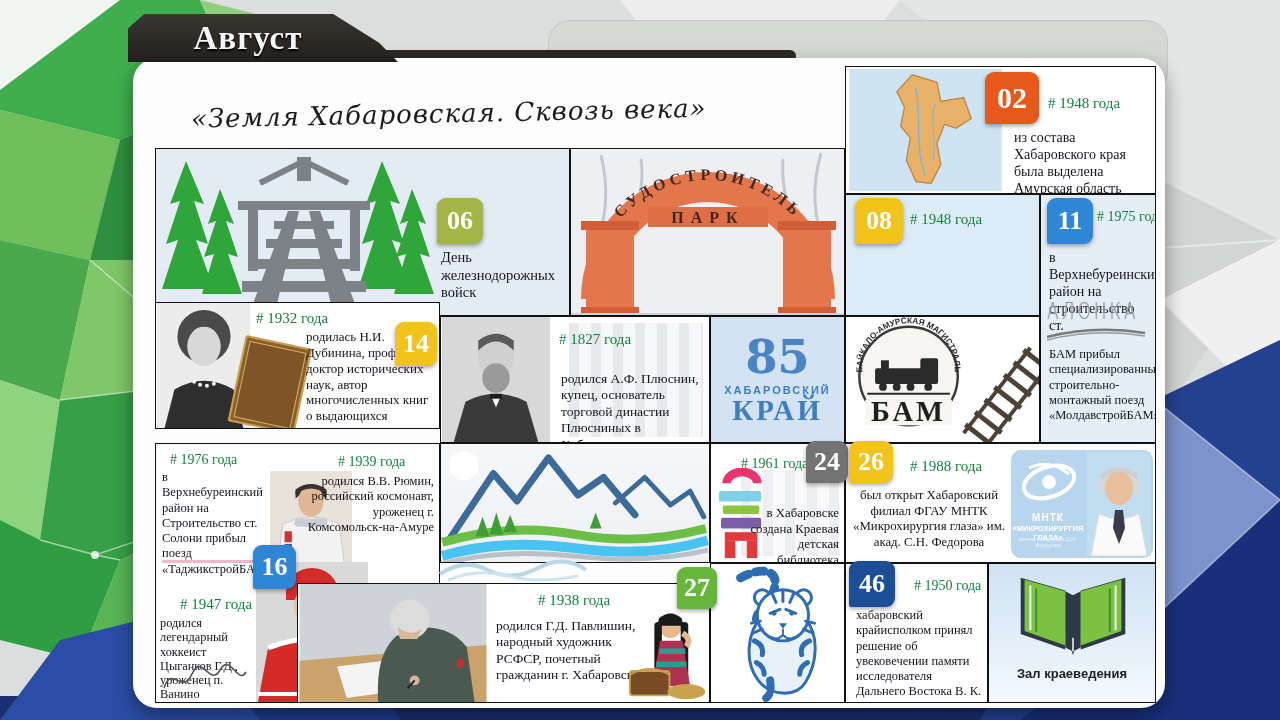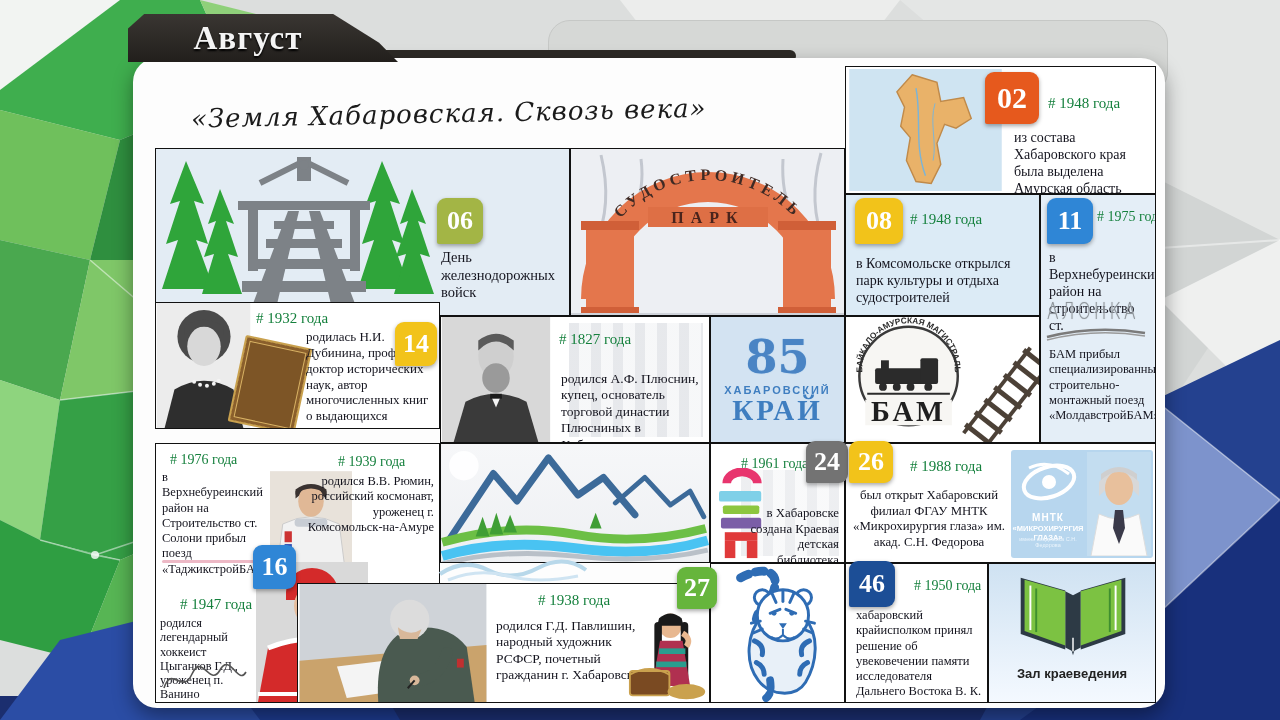--- a/index.html
+++ b/index.html
@@ -13,21 +13,21 @@
   .subtitle{position:absolute;left:58px;top:40px;width:540px;font:italic 26px "DejaVu Serif",serif;color:#1b1b1b;transform:rotate(-1.2deg);letter-spacing:1px;}
   .cell{position:absolute;border:1px solid #111;background:#fff;box-sizing:border-box;overflow:hidden;}
   .badge{position:absolute;z-index:6;display:flex;align-items:center;justify-content:center;color:#fff;font:bold 26px "Liberation Serif",serif;border-radius:9px 9px 9px 2px;box-shadow:0 2px 4px rgba(0,0,0,.35);}
   .b-orange{background:#e6591d}.b-olive{background:#a3b545}.b-yellow{background:#f2c31a}.b-blue{background:#2f86d6}.b-red{background:#737373}.b-green{background:#66b53c}.b-navy{background:#1c4e96}
   .date{position:absolute;font:15px "Liberation Serif",serif;color:#15803d;white-space:nowrap;}
   .txt{position:absolute;font:13.5px/1.22 "Liberation Serif",serif;color:#14141e;}
   .abs{position:absolute;}
   .fadebuilding{position:absolute;opacity:.3;background:
     repeating-linear-gradient(90deg,#aeb4bf 0 10px,#e3e6ea 10px 22px);}
   .alonka{display:inline-block;font-family:"DejaVu Sans",sans-serif;font-weight:300;color:#8f969c;letter-spacing:3px;font-size:17px;transform:scaleY(1.3);text-shadow:0 0 1px #b5babf;}
-  .mntkpanel{position:absolute;background:#b7d6ee;border-radius:3px;}
+  .mntkpanel{position:absolute;background:#b7d6ee;border-radius:10px;}
   .mntk-t1{position:absolute;width:70px;text-align:center;color:#fff;font:bold 10px "Liberation Sans",sans-serif;letter-spacing:1px;}
   .mntk-t2{position:absolute;width:78px;text-align:center;color:#fff;font:bold 7.5px "Liberation Sans",sans-serif;}
   .mntk-t3{position:absolute;width:78px;text-align:center;color:#eaf4fc;font:5.5px "Liberation Sans",sans-serif;}
   .logo85{position:absolute;left:0;top:0;width:100%;height:100%;display:flex;flex-direction:column;align-items:center;justify-content:center;color:#4a84c4;}
   .logo85 .n{font:bold 46px "DejaVu Serif",serif;line-height:1;text-shadow:0 0 1px #7fb0dd;}
   .logo85 .l1{font:bold 11px "Liberation Sans",sans-serif;letter-spacing:2px;margin-top:4px;color:#3f7ec0;}
   .logo85 .l2{font:bold 29px "Liberation Serif",serif;letter-spacing:3px;line-height:1;color:#3f7ec0;}
   .zallabel{position:absolute;left:0;top:102px;width:100%;text-align:center;font:bold 13px "Liberation Sans",sans-serif;color:#222;}
   .book14{position:absolute;background:#7d5526;border:2px solid #c9a14e;box-shadow:inset 0 0 0 3px #8a5f2c, inset 0 0 0 4px #d8b264;transform:rotate(12deg);border-radius:2px;}
   .pinkline{position:absolute;height:3px;background:#e8a8b8;border-radius:2px;opacity:.8;}
@@ -162,21 +162,20 @@
         <path d="M66,6 L92,14 L96,34 L120,30 L128,52 L112,62 L100,58 L92,78 L96,100 L86,120 L70,118 L60,96 L64,72 L54,60 L58,40 L50,24 Z" fill="#e9b269" stroke="#c08a4a" stroke-width="1.5"></path>
         <path d="M70,20 C76,50 68,80 80,112" stroke="#7ab4d8" stroke-width="1.5" fill="none"></path>
         <path d="M90,36 C84,56 92,76 88,96" stroke="#7ab4d8" stroke-width="1" fill="none"></path>
       </svg>
       <div class="date" style="left:202px;top:28px;"># 1948 года</div>
       <div class="txt" style="left:168px;top:62px;width:140px;font-size:14px;">из состава Хабаровского края была выделена Амурская область</div>
     </div>
 
     <div class="cell" style="left:712px;top:136px;width:195px;height:122px;background:#dcebf6;">
       <div class="date" style="left:64px;top:16px;"># 1948 года</div>
-      <div class="txt" style="left:10px;top:60px;width:178px;font-size:14px;">в Комсомольске открылся парк культуры и отдыха судостроителей</div>
     </div>
 
     <div class="cell" style="left:907px;top:136px;width:116px;height:249px;background:#e4eef7;">
       <div class="date" style="left:56px;top:14px;font-size:14px;"># 1975 года</div>
       <div class="txt" style="left:8px;top:54px;width:102px;font-size:14px;">в Верхнебуреинский район на строительство ст.</div>
       <div class="abs" style="left:6px;top:106px;"><span class="alonka">АЛОНКА</span></div>
       <svg class="abs" style="left:4px;top:128px;" width="105" height="18" viewBox="0 0 105 18">
         <path d="M2,14 Q50,2 100,10" stroke="#7b7b7b" stroke-width="2.5" fill="none"></path>
         <path d="M2,17 Q50,5 100,13" stroke="#9a9a9a" stroke-width="1.5" fill="none"></path>
       </svg>

